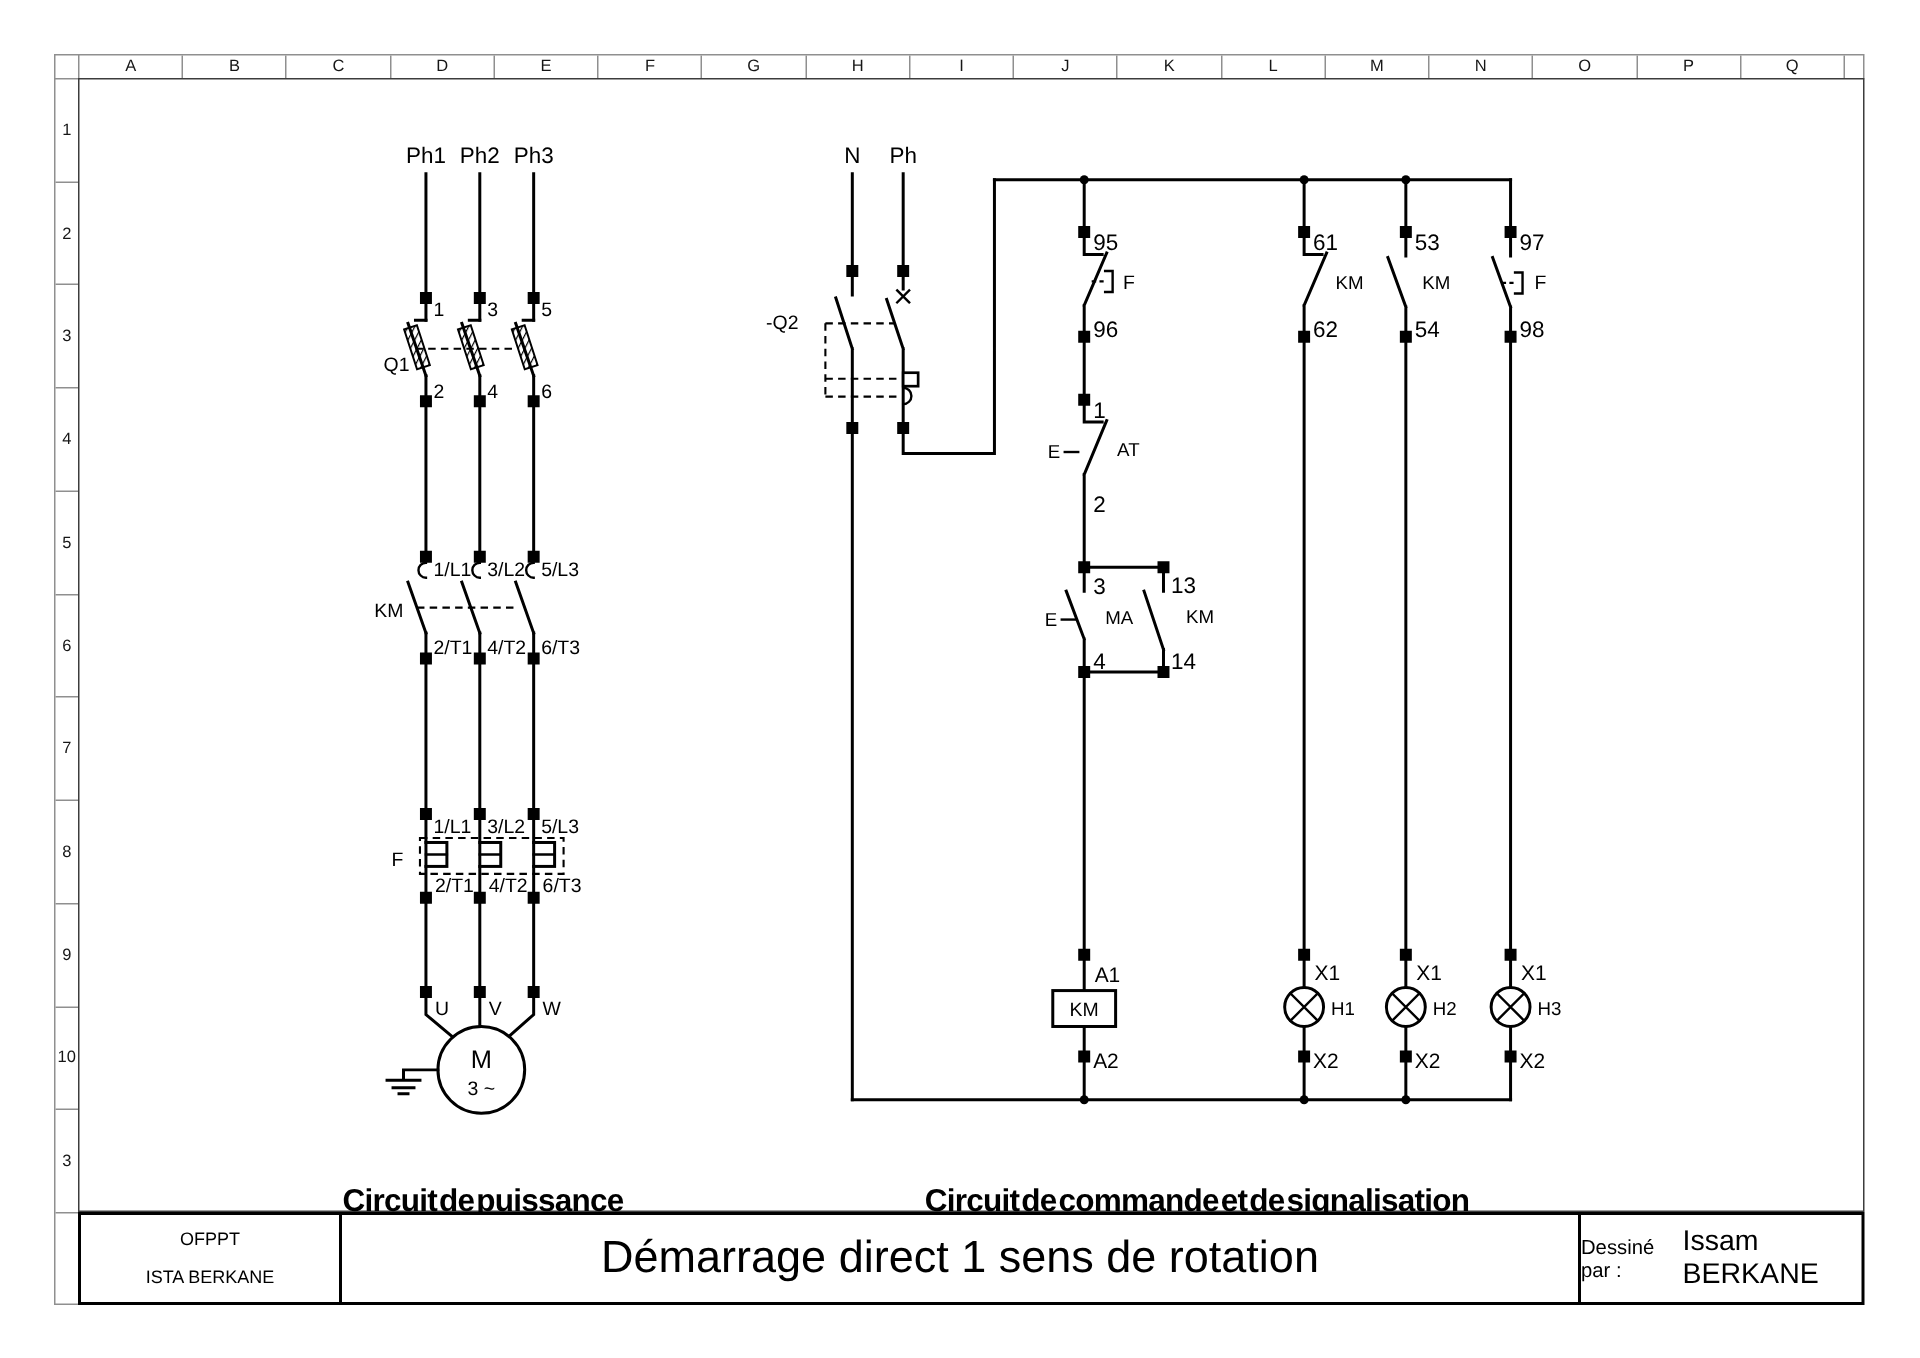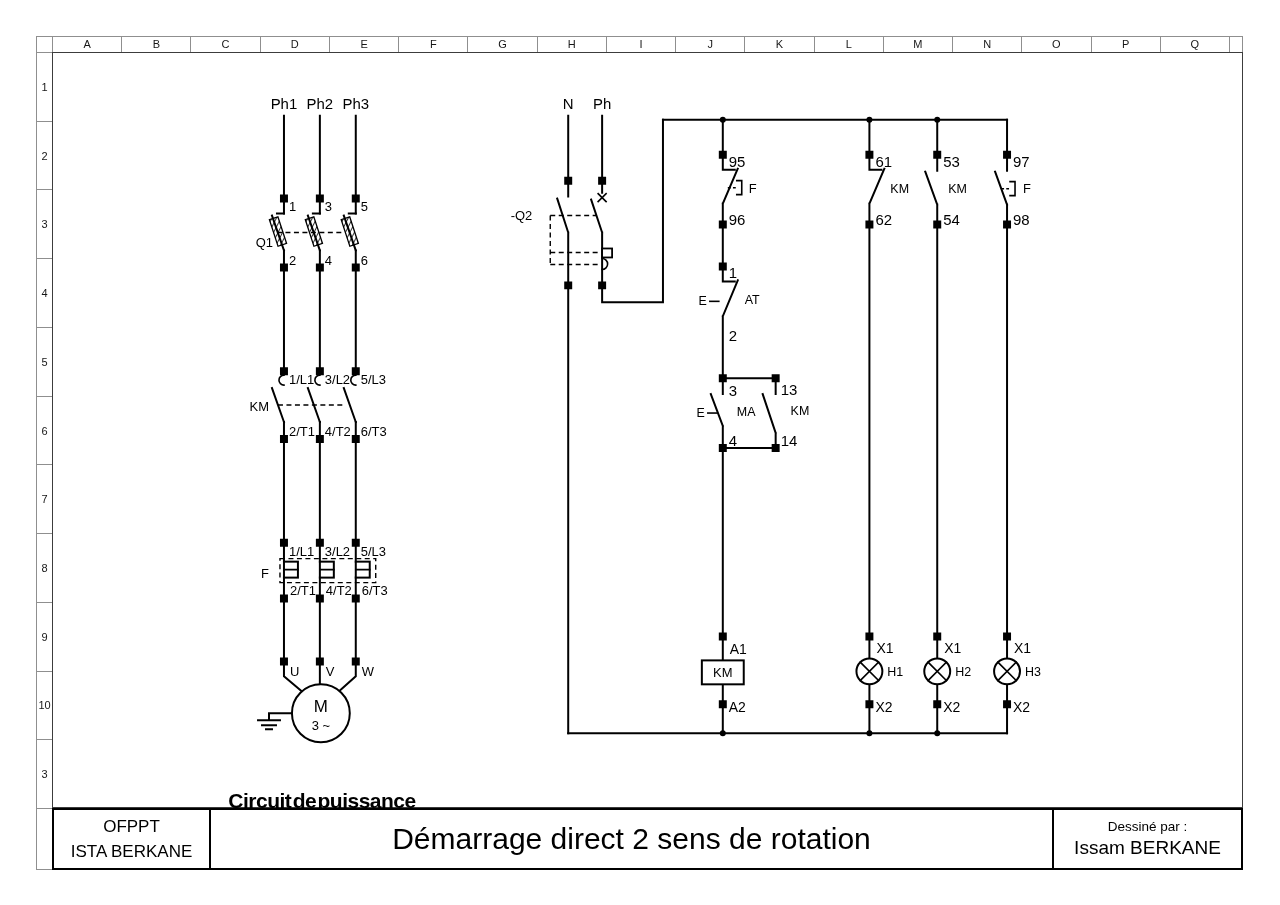--- a/index.html
+++ b/index.html
@@ -33,24 +33,24 @@
   .t17{font-size:17px;}.t15{font-size:15px;}.t14{font-size:14px;}.t13{font-size:13px;}.t12{font-size:12.5px;}
   .mid{text-anchor:middle;}.end{text-anchor:end;}
   
   .caption{position:absolute;font-weight:bold;font-size:21px;letter-spacing:-0.5px;word-spacing:-4px;
            text-align:center;white-space:nowrap;margin-top:32px;}
   #cap1{left:192px;top:757px;width:260px;}
   #cap2{left:568px;top:757px;width:460px;}
   
   .titleblock{position:absolute;left:52px;top:808px;width:1191px;height:62px;border:2px solid #000;
               box-sizing:border-box;display:flex;background:#fff;}
-  .tb-org{width:157px;border-right:2px solid #000;box-sizing:border-box;display:flex;flex-direction:column;
-          align-items:center;justify-content:center;font-size:17px;line-height:25px;}
+  .tb-org{width:174px;border-right:2px solid #000;box-sizing:border-box;display:flex;flex-direction:column;
+          align-items:center;justify-content:center;font-size:12px;line-height:25px;}
   .tb-title{flex:1;display:flex;align-items:center;justify-content:center;font-size:30px;}
-  .tb-author{width:189px;border-left:2px solid #000;box-sizing:border-box;display:flex;flex-direction:column;
+  .tb-author{width:189px;border-left:2px solid #000;box-sizing:border-box;display:flex;flex-direction:row;
              align-items:center;justify-content:center;gap:3px;}
   .tb-author-label{font-size:13.5px;}
   .tb-author-name{font-size:19px;}
 </style>
 </head>
 <body>
 
 <div class="screen">
 
   <div class="corner"></div>
@@ -278,26 +278,27 @@
                M564,176h8v8h-8z M564,281h8v8h-8z M598,176h8v8h-8z M598,281h8v8h-8z
                M719,150h8v8h-8z M719,220h8v8h-8z M719,262h8v8h-8z M719,374h8v8h-8z M719,444h8v8h-8z M719,633h8v8h-8z M719,701h8v8h-8z
                M772,374h8v8h-8z M772,444h8v8h-8z
                M866,150h8v8h-8z M866,220h8v8h-8z M866,633h8v8h-8z M866,701h8v8h-8z
                M934,150h8v8h-8z M934,220h8v8h-8z M934,633h8v8h-8z M934,701h8v8h-8z
                M1004,150h8v8h-8z M1004,220h8v8h-8z M1004,633h8v8h-8z M1004,701h8v8h-8z"></path>
     </svg>
   </div>
 
   <div class="caption" id="cap1">Circuit de puissance</div>
+  <div class="caption" id="cap2">Circuit de commande et de signalisation</div>
 
   <div class="titleblock">
     <div class="tb-org">
       <div>OFPPT</div>
       <div>ISTA BERKANE</div>
     </div>
-    <div class="tb-title">Démarrage direct 2 sens de rotation</div>
+    <div class="tb-title">Démarrage direct 1 sens de rotation</div>
     <div class="tb-author">
       <div class="tb-author-label">Dessiné par :</div>
       <div class="tb-author-name">Issam BERKANE</div>
     </div>
   </div>
 
 </div>
 
 </body></html>

